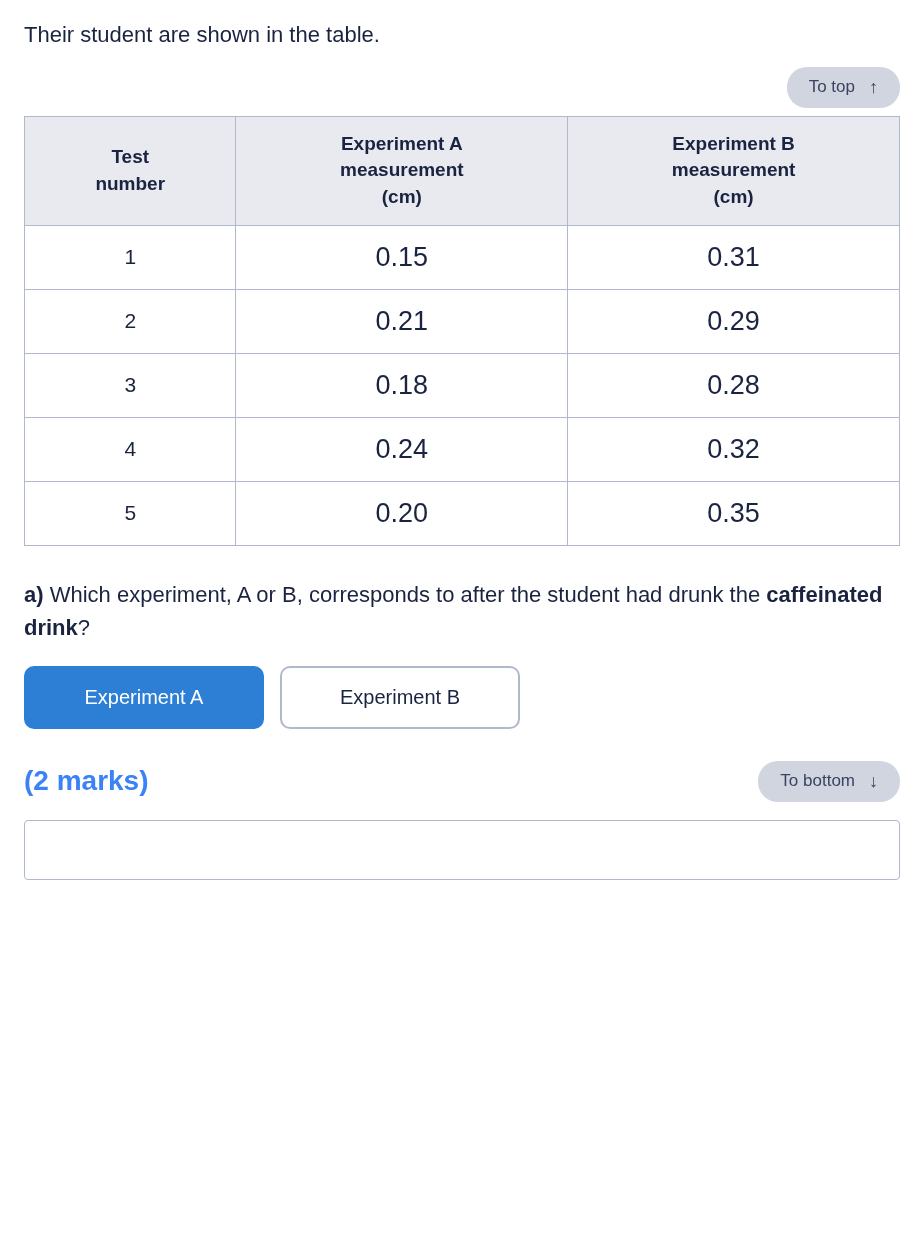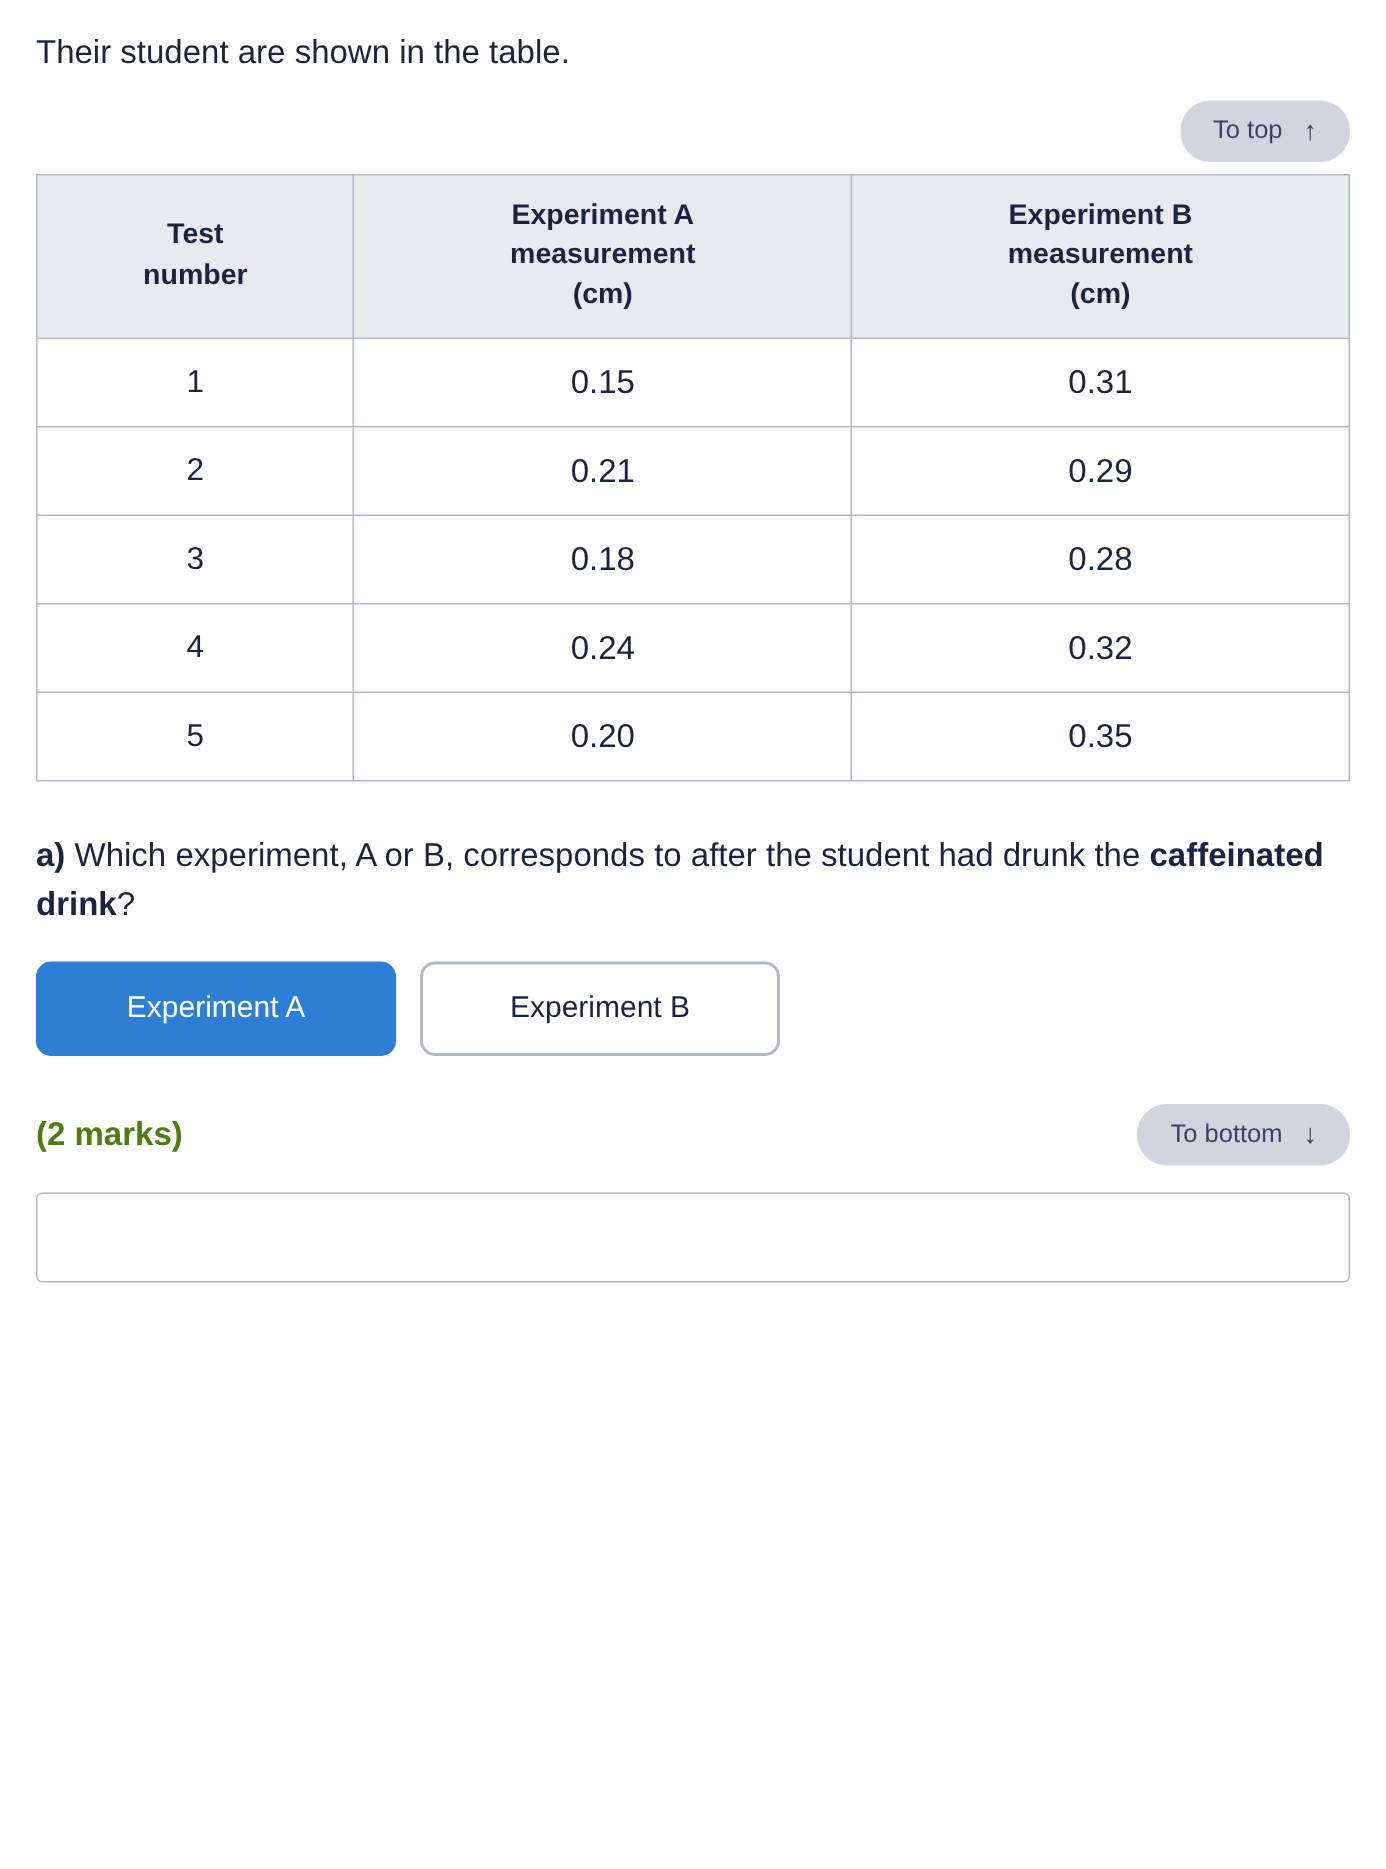--- a/index.html
+++ b/index.html
@@ -69,21 +69,21 @@
       font-size: 19px;
       padding: 14px 12px;
       line-height: 1.4;
     }
 
     .data-table thead th:first-child {
       font-size: 19px;
     }
 
     .data-table tbody td {
-      font-size: 22px;
+      font-size: 27px;
       color: #1a2340;
       padding: 16px 12px;
       font-weight: 400;
     }
 
     .data-table tbody tr {
       border-bottom: 1.5px solid #c8ccd8;
     }
 
     .data-table tbody td:first-child {
@@ -148,23 +148,23 @@
     }
 
     .marks-row {
       display: flex;
       align-items: center;
       justify-content: space-between;
       margin-top: 8px;
     }
 
     .marks-label {
-      font-size: 22px;
-      font-weight: 700;
-      color: #4d7c0f;
+      font-size: 28px;
+      font-weight: 700;
+      color: #3b82f6;
     }
 
     .text-input-area {
       width: 100%;
       min-height: 60px;
       border: 1.5px solid #b0b8cc;
       border-radius: 4px;
       margin-top: 18px;
       background: #ffffff;
     }

